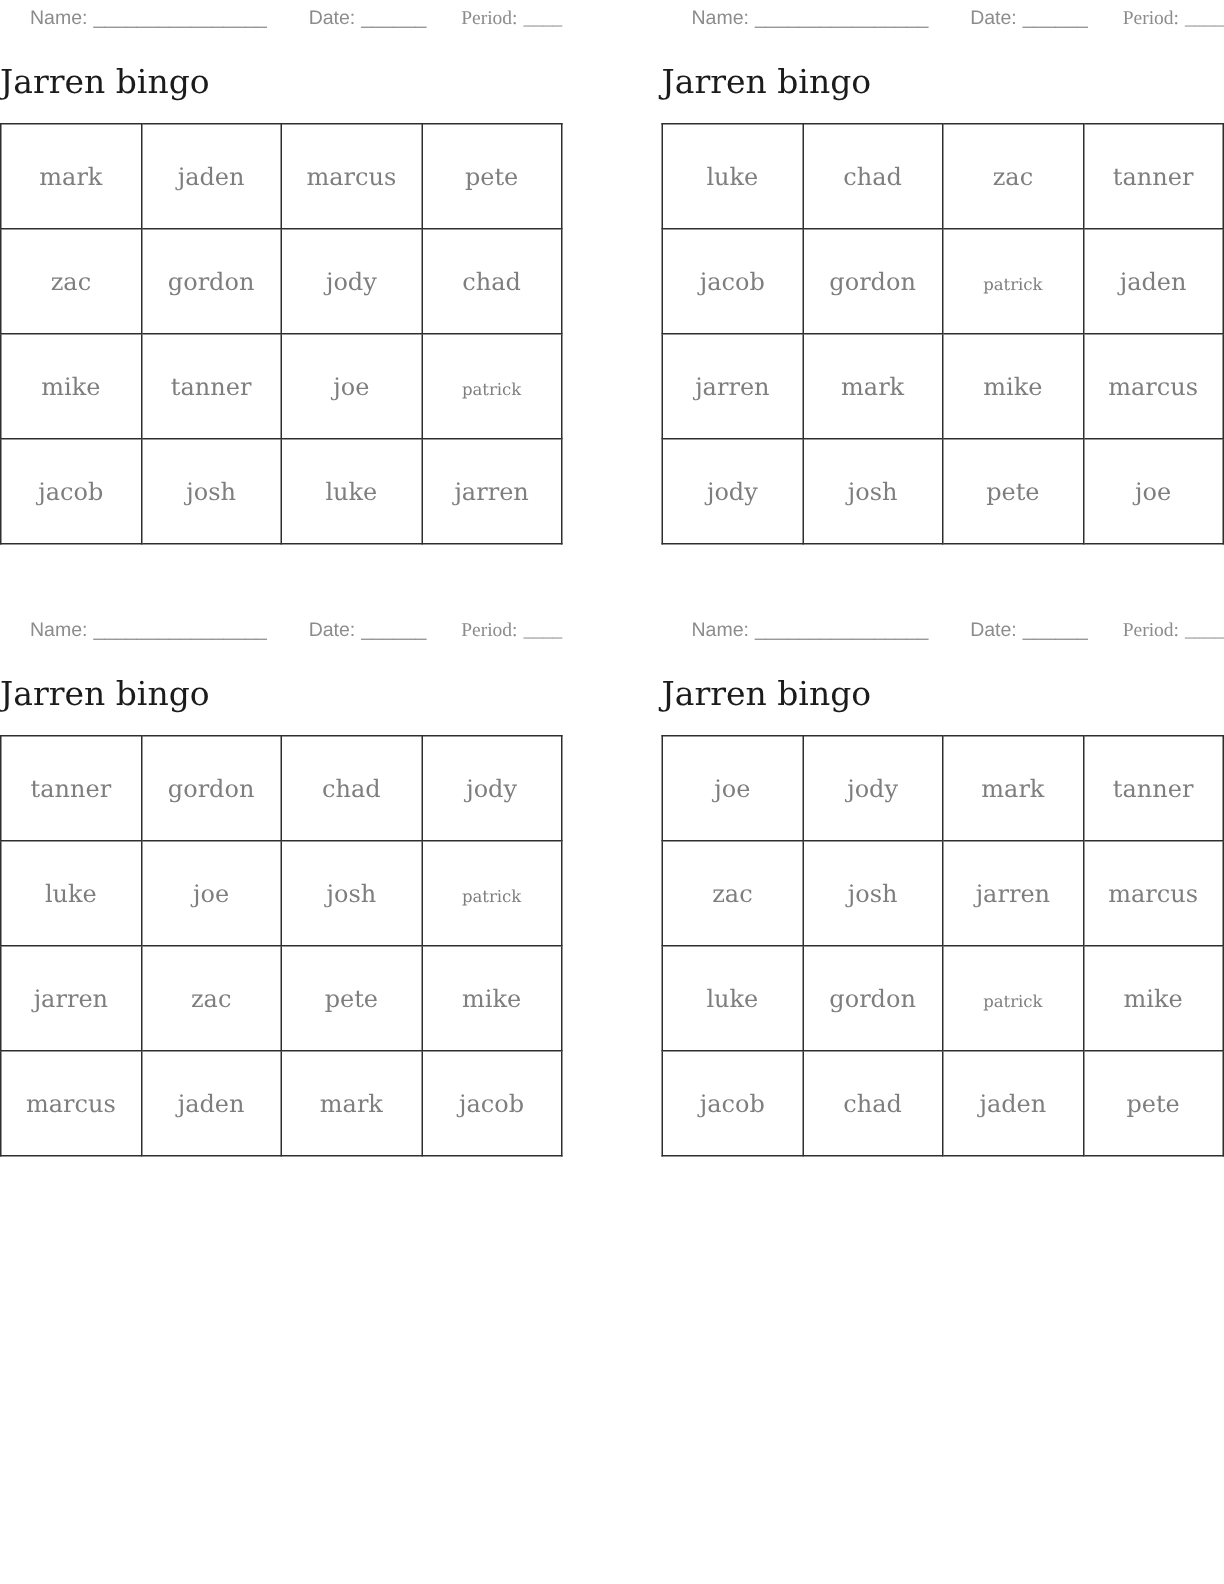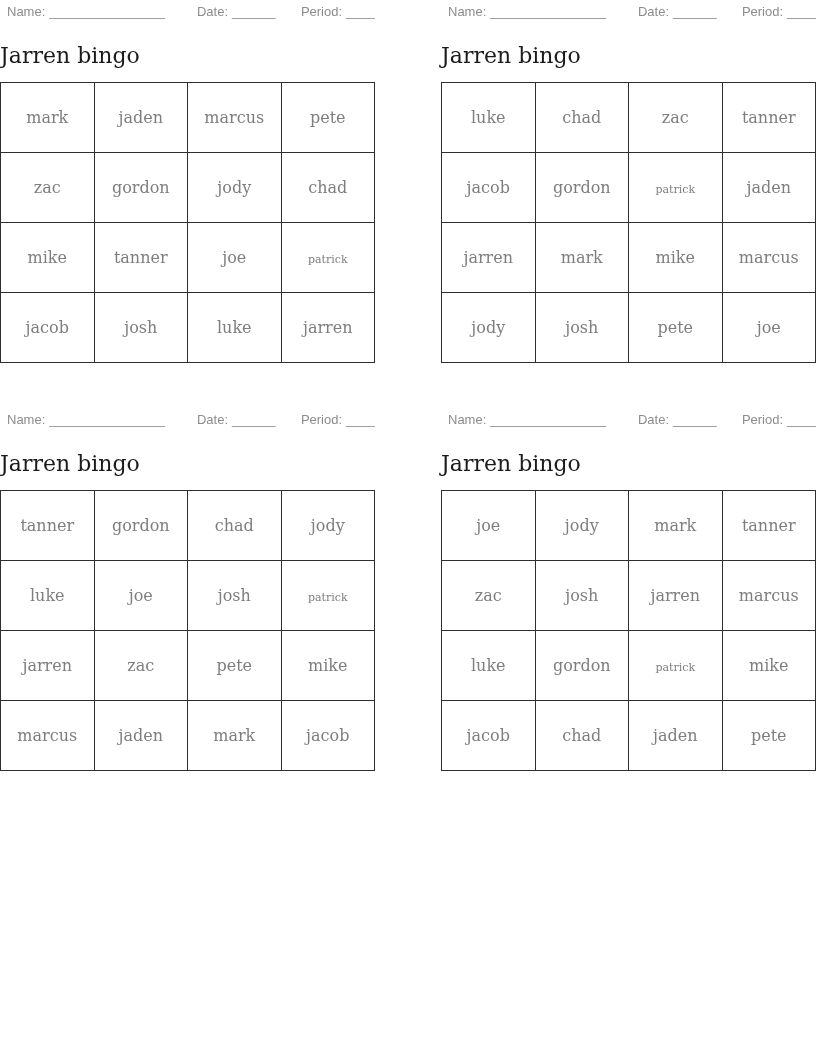--- a/index.html
+++ b/index.html
@@ -13,32 +13,32 @@
     width: 816px;
     display: grid;
     grid-template-columns: 375px 375px;
     column-gap: 66px;
     row-gap: 45px;
   }
   .card { width: 375px; }
   .fields {
     display: flex;
     align-items: flex-start;
-    padding-left: 7px;
+    padding-left: 20px;
     margin-top: 4px;
     font-size: 13px;
     line-height: 15px;
     color: var(--field-text, #8c8c8c);
     white-space: nowrap;
     overflow: hidden;
   }
   .fg { display: inline-block; }
   .fg-name   { width: 190px; }
   .fg-date   { width: 104px; }
-  .fg-period { flex: 1; }
+  .fg-period { flex: 1; font-family: Liberation Serif, serif; }
   .line { margin-left: 4px; letter-spacing: 0; }
   .title {
     margin-top: 24px;
     font-family: "DejaVu Serif", "Liberation Serif", serif;
     font-weight: 400;
     font-size: 22px;
     line-height: 26px;
     color: var(--title-text, #1b1b1b);
   }
   table.grid {

